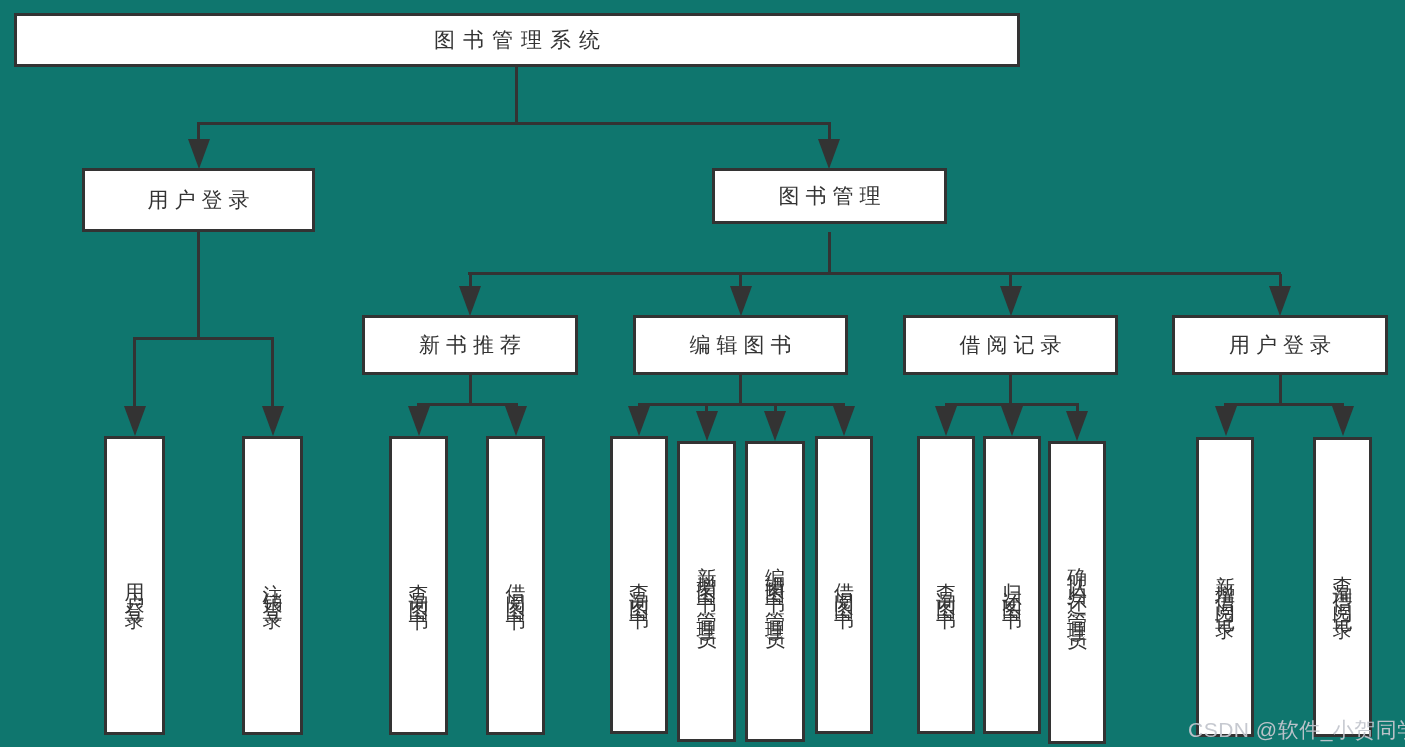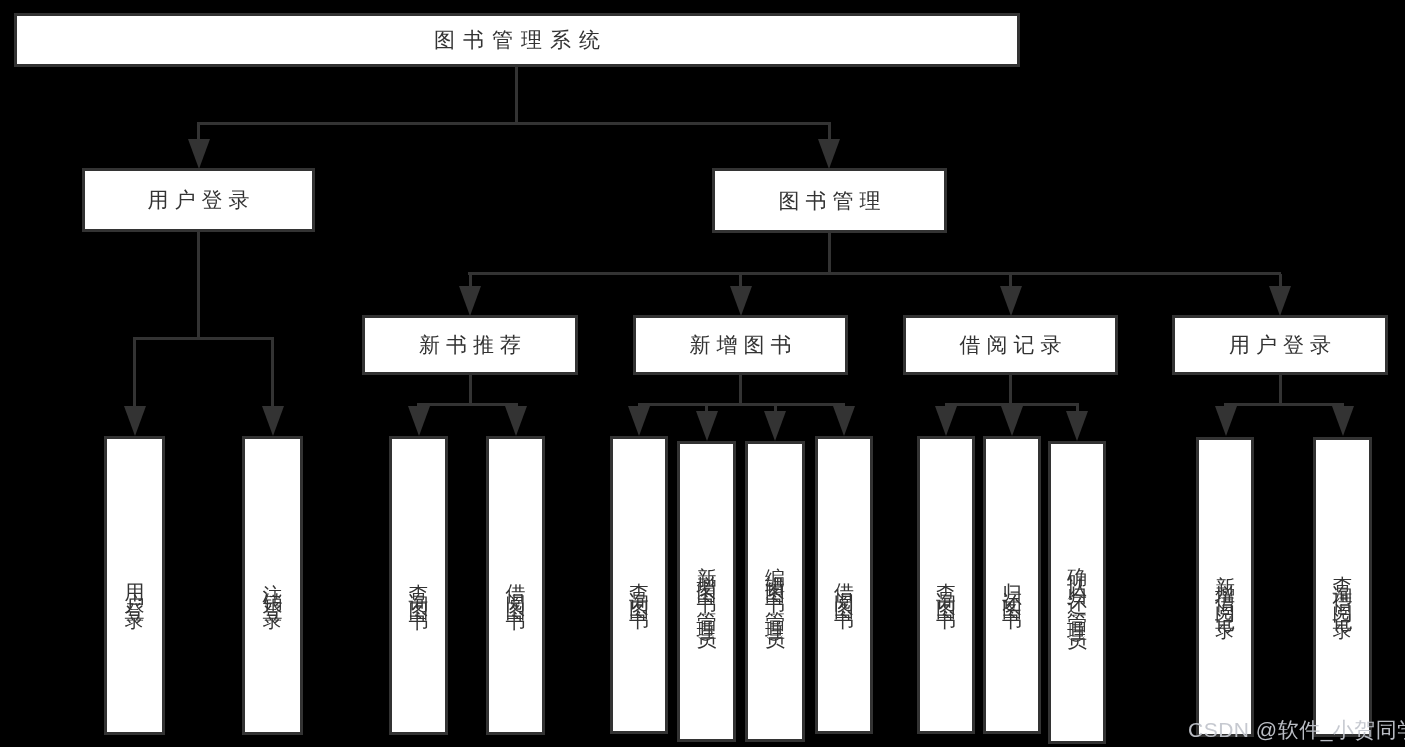--- a/index.html
+++ b/index.html
@@ -1,18 +1,18 @@
 <!DOCTYPE html>
 <html lang="zh"><head>
 <meta charset="utf-8">
 <title>图书管理系统</title>
 <style>
   html,body{margin:0;padding:0;background:#ffffff;}
   .canvas{
-    position:relative;width:1405px;height:747px;background:#000000;
+    position:relative;width:1405px;height:747px;background:#0f766e;
     font-family:"Liberation Sans","DejaVu Sans",sans-serif;color:#333333;
     overflow:hidden;
   }
   .box{
     position:absolute;box-sizing:border-box;border:3px solid #333333;background:#ffffff;
     display:flex;align-items:center;justify-content:center;
   }
   .hbox .lbl{font-size:21px;letter-spacing:6px;text-indent:6px;white-space:nowrap;color:#333333;}
   .hbox.root .lbl{letter-spacing:8px;text-indent:8px;}
   .vbox .vlbl{
@@ -43,21 +43,21 @@
   <div class="vline" style="left:515px;top:67px;height:55px"></div>
   <div class="hline" style="left:197px;top:122px;width:634px"></div>
   <div class="vline" style="left:197px;top:124px;height:16px"></div>
   <div class="arrow" style="left:188px;top:139px"></div>
   <div class="vline" style="left:828px;top:124px;height:16px"></div>
   <div class="arrow" style="left:818px;top:139px"></div>
 
   <div class="box hbox" style="left:82px;top:168px;width:233px;height:64px">
     <span class="lbl">用户登录</span>
   </div>
-  <div class="box hbox" style="left:712px;top:168px;width:235px;height:65px">
+  <div class="box hbox" style="left:712px;top:168px;width:235px;height:56px">
     <span class="lbl">图书管理</span>
   </div>
 
   <div class="vline" style="left:197px;top:232px;height:105px"></div>
   <div class="hline" style="left:133px;top:337px;width:141px"></div>
   <div class="vline" style="left:133px;top:339px;height:68px"></div>
   <div class="arrow" style="left:124px;top:406px"></div>
   <div class="vline" style="left:271px;top:339px;height:68px"></div>
   <div class="arrow" style="left:262px;top:406px"></div>
 
@@ -69,21 +69,21 @@
   <div class="arrow" style="left:730px;top:286px"></div>
   <div class="vline" style="left:1009px;top:274px;height:13px"></div>
   <div class="arrow" style="left:1000px;top:286px"></div>
   <div class="vline" style="left:1279px;top:274px;height:13px"></div>
   <div class="arrow" style="left:1269px;top:286px"></div>
 
   <div class="box hbox" style="left:362px;top:315px;width:216px;height:60px">
     <span class="lbl">新书推荐</span>
   </div>
   <div class="box hbox" style="left:633px;top:315px;width:215px;height:60px">
-    <span class="lbl">新增图书</span>
+    <span class="lbl">编辑图书</span>
   </div>
   <div class="box hbox" style="left:903px;top:315px;width:215px;height:60px">
     <span class="lbl">借阅记录</span>
   </div>
   <div class="box hbox" style="left:1172px;top:315px;width:216px;height:60px">
     <span class="lbl">用户登录</span>
   </div>
 
   <div class="vline" style="left:469px;top:375px;height:30px"></div>
   <div class="hline" style="left:417px;top:403px;width:101px"></div>

